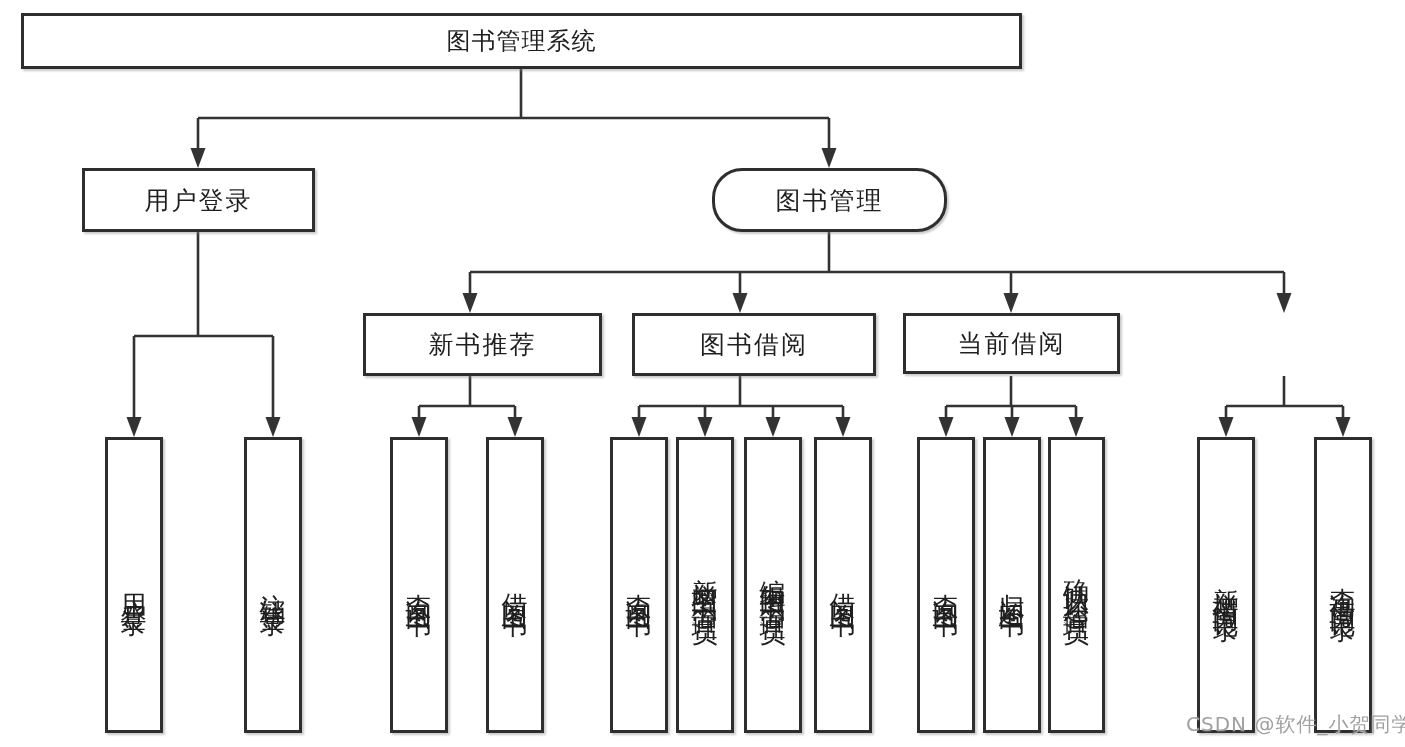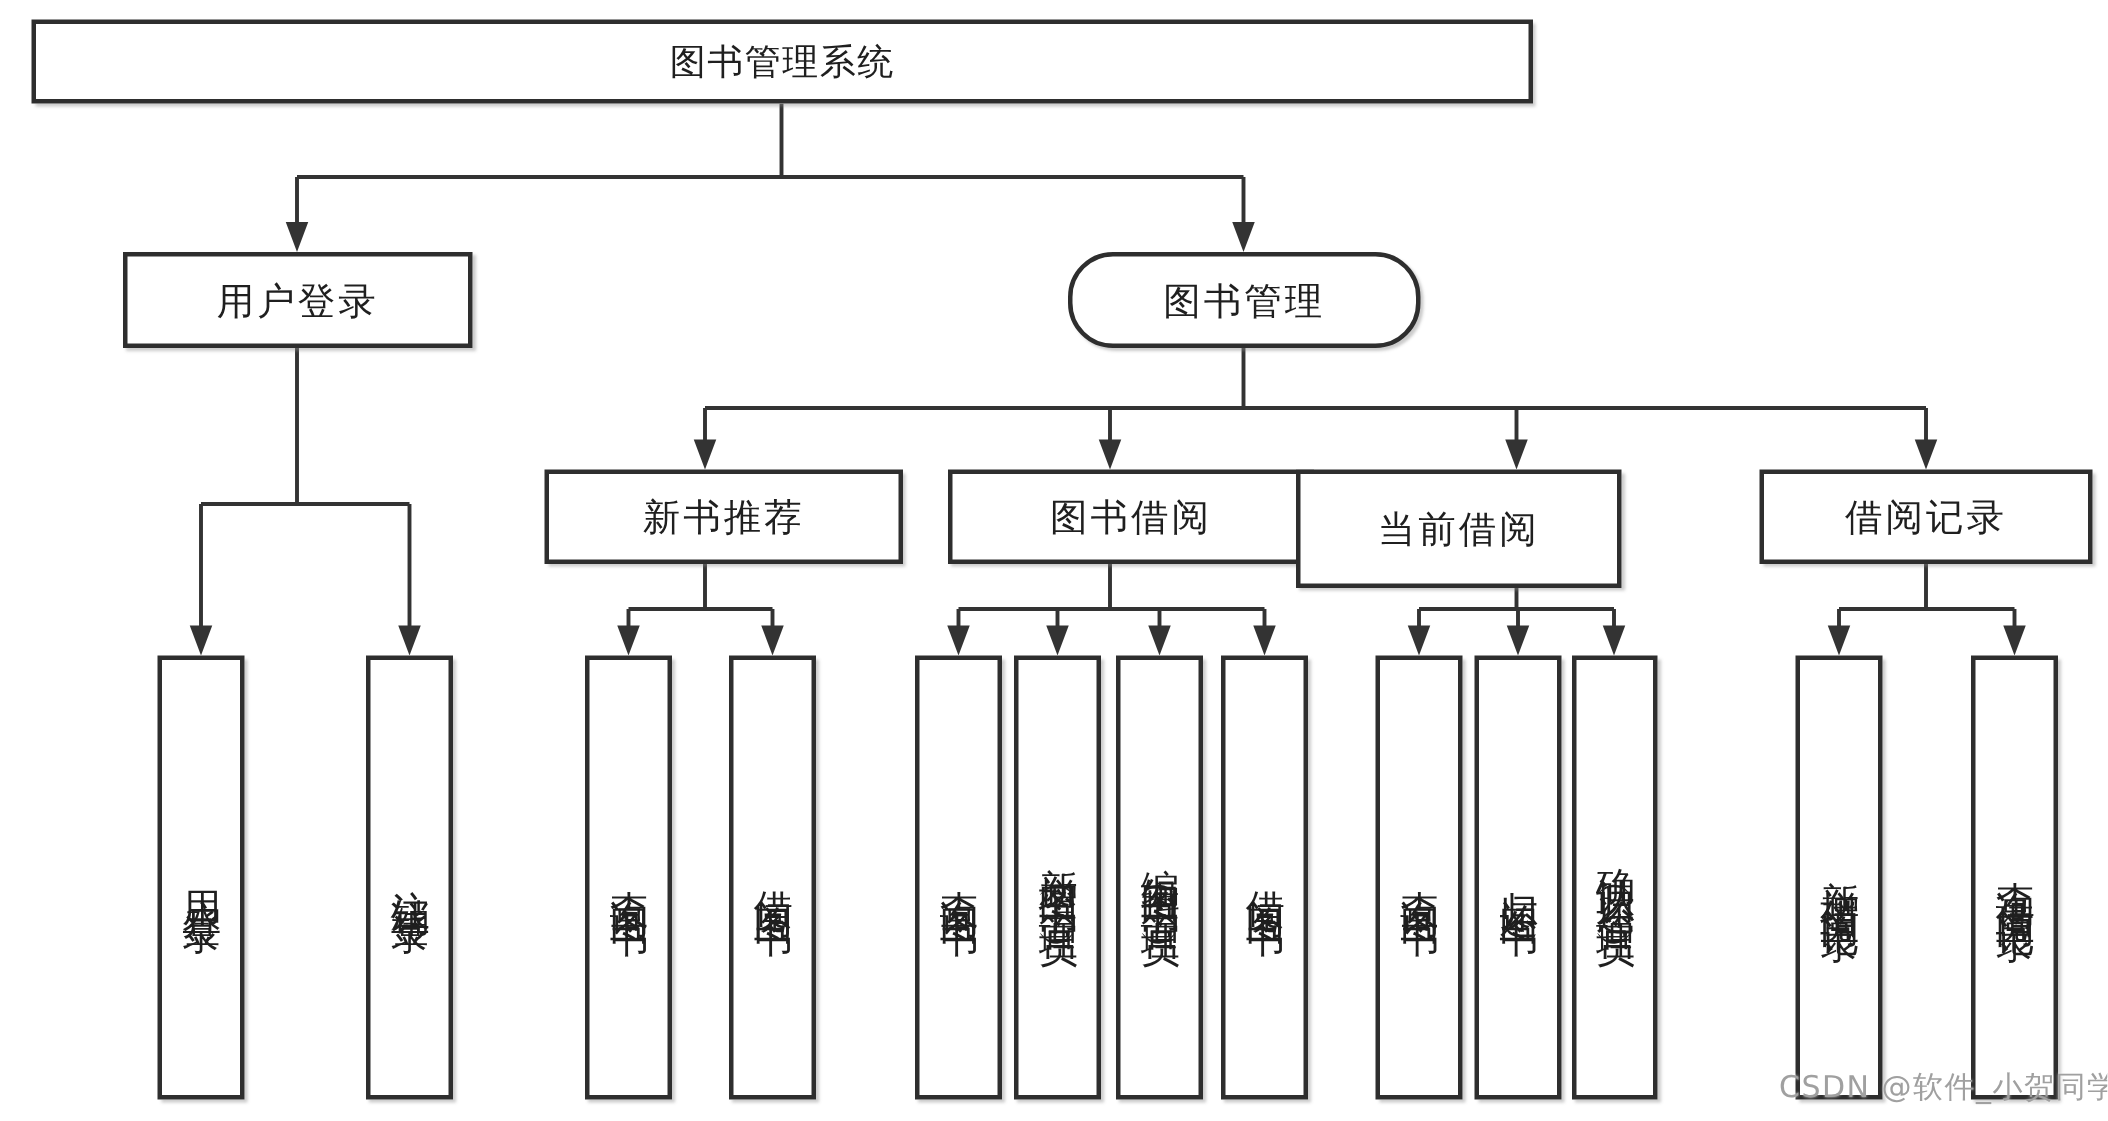--- a/index.html
+++ b/index.html
@@ -123,22 +123,21 @@
     </g>
   </svg>
 
   <div class="box hbox rootbox" style="left:21px; top:13px; width:1001px; height:56px;">图书管理系统</div>
 
   <div class="box hbox" style="left:82px; top:168px; width:233px; height:64px;">用户登录</div>
   <div class="box hbox" style="left:712px; top:168px; width:235px; height:64px;border-radius:30px;">图书管理</div>
 
   <div class="box hbox" style="left:363px; top:313px; width:239px; height:63px;">新书推荐</div>
   <div class="box hbox" style="left:632px; top:313px; width:244px; height:63px;">图书借阅</div>
-  <div class="box hbox" style="left:864px; top:313px; width:217px; height:79px;">当前借阅</div>
-  <div class="box hbox" style="left:1173px; top:313px; width:222px; height:63px;">借阅记录</div>
+  <div class="box hbox" style="left:903px; top:313px; width:217px; height:61px;">当前借阅</div>
 
   <div class="box vbox" style="left:105px; width:58px;">用户登录</div>
   <div class="box vbox" style="left:244px; width:58px;">注销登录</div>
 
   <div class="box vbox" style="left:390px; width:58px;">查询图书</div>
   <div class="box vbox" style="left:486px; width:58px;">借阅图书</div>
 
   <div class="box vbox" style="left:610px; width:58px;">查询图书</div>
   <div class="box vbox" style="left:676px; width:58px;">新增图书（管理员）</div>
   <div class="box vbox" style="left:744px; width:58px;">编辑图书（管理员）</div>

